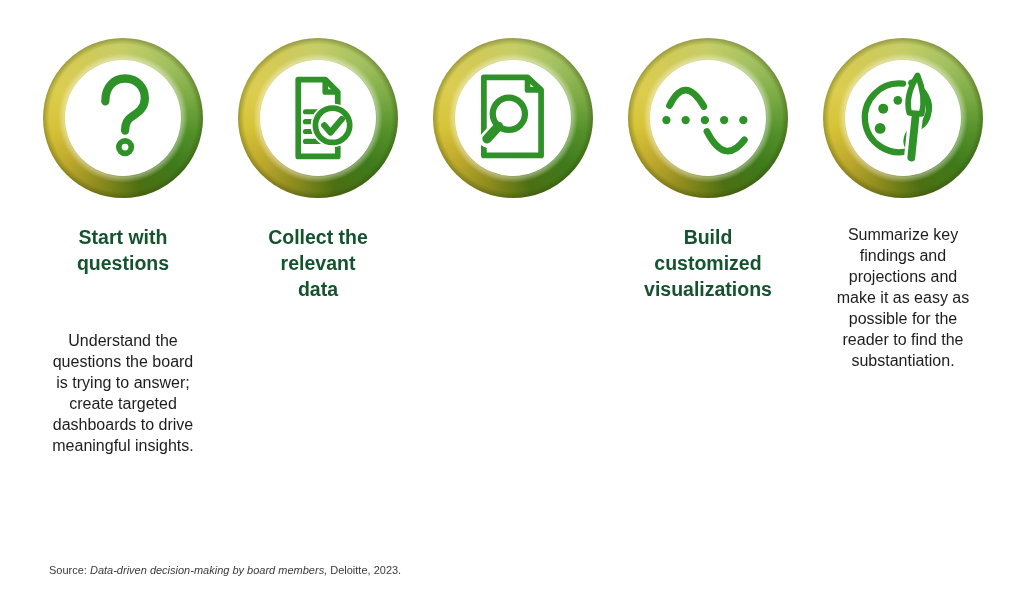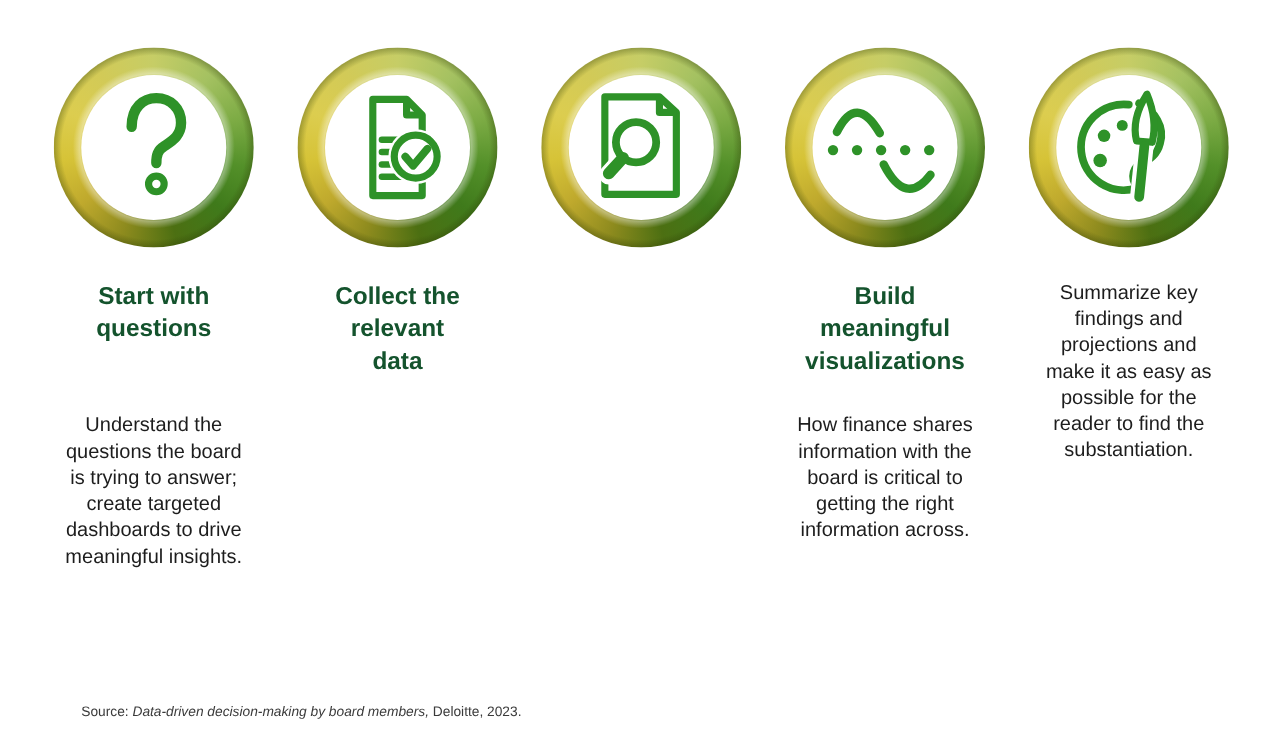--- a/index.html
+++ b/index.html
@@ -67,21 +67,20 @@
     font-size:16px;
     line-height:21px;
     color:#1d1d1d;
   }
   .source{
     position:absolute;
     left:49px;
     bottom:18px;
     font-size:11px;
     color:#3a3a3a;
-    margin-left:16px;
   }
   .source .it{font-style:italic;}
 </style>
 </head>
 <body>
 
 <div class="canvas">
   <div class="cols">
 
     <div class="col">
@@ -141,23 +140,22 @@
             <circle cx="10" cy="52" r="4" fill="#2e9228"></circle>
             <circle cx="28.5" cy="52" r="4" fill="#2e9228"></circle>
             <circle cx="47" cy="52" r="4" fill="#2e9228"></circle>
             <circle cx="65.5" cy="52" r="4" fill="#2e9228"></circle>
             <circle cx="84" cy="52" r="4" fill="#2e9228"></circle>
             <path d="M49 63 Q66 96 85 71" fill="none" stroke="#2e9228" stroke-width="6.5" stroke-linecap="round"></path>
           </svg>
         </div>
       </div>
       <h3 class="title">Build
-meaningful
+customized
 visualizations</h3>
-      <p class="desc">How finance shares information with the board is critical to getting the right information across.</p>
     </div>
 
     <div class="col">
       <div class="ring">
         <div class="ring-inner">
           <svg class="icon-svg" viewBox="0 0 100 100" width="104" height="104">
             <path d="M50 17 A33 33 0 1 0 57 81 C50 73 54 64 61 61" fill="none" stroke="#2e9228" stroke-width="6" stroke-linecap="round"></path>
             <path d="M58 16 C70 22 78 34 74 47 C72 55 66 60 61 61" fill="none" stroke="#2e9228" stroke-width="6" stroke-linecap="round"></path>
             <circle cx="31" cy="41" r="4.8" fill="#2e9228"></circle>
             <circle cx="28" cy="60" r="5.2" fill="#2e9228"></circle>

